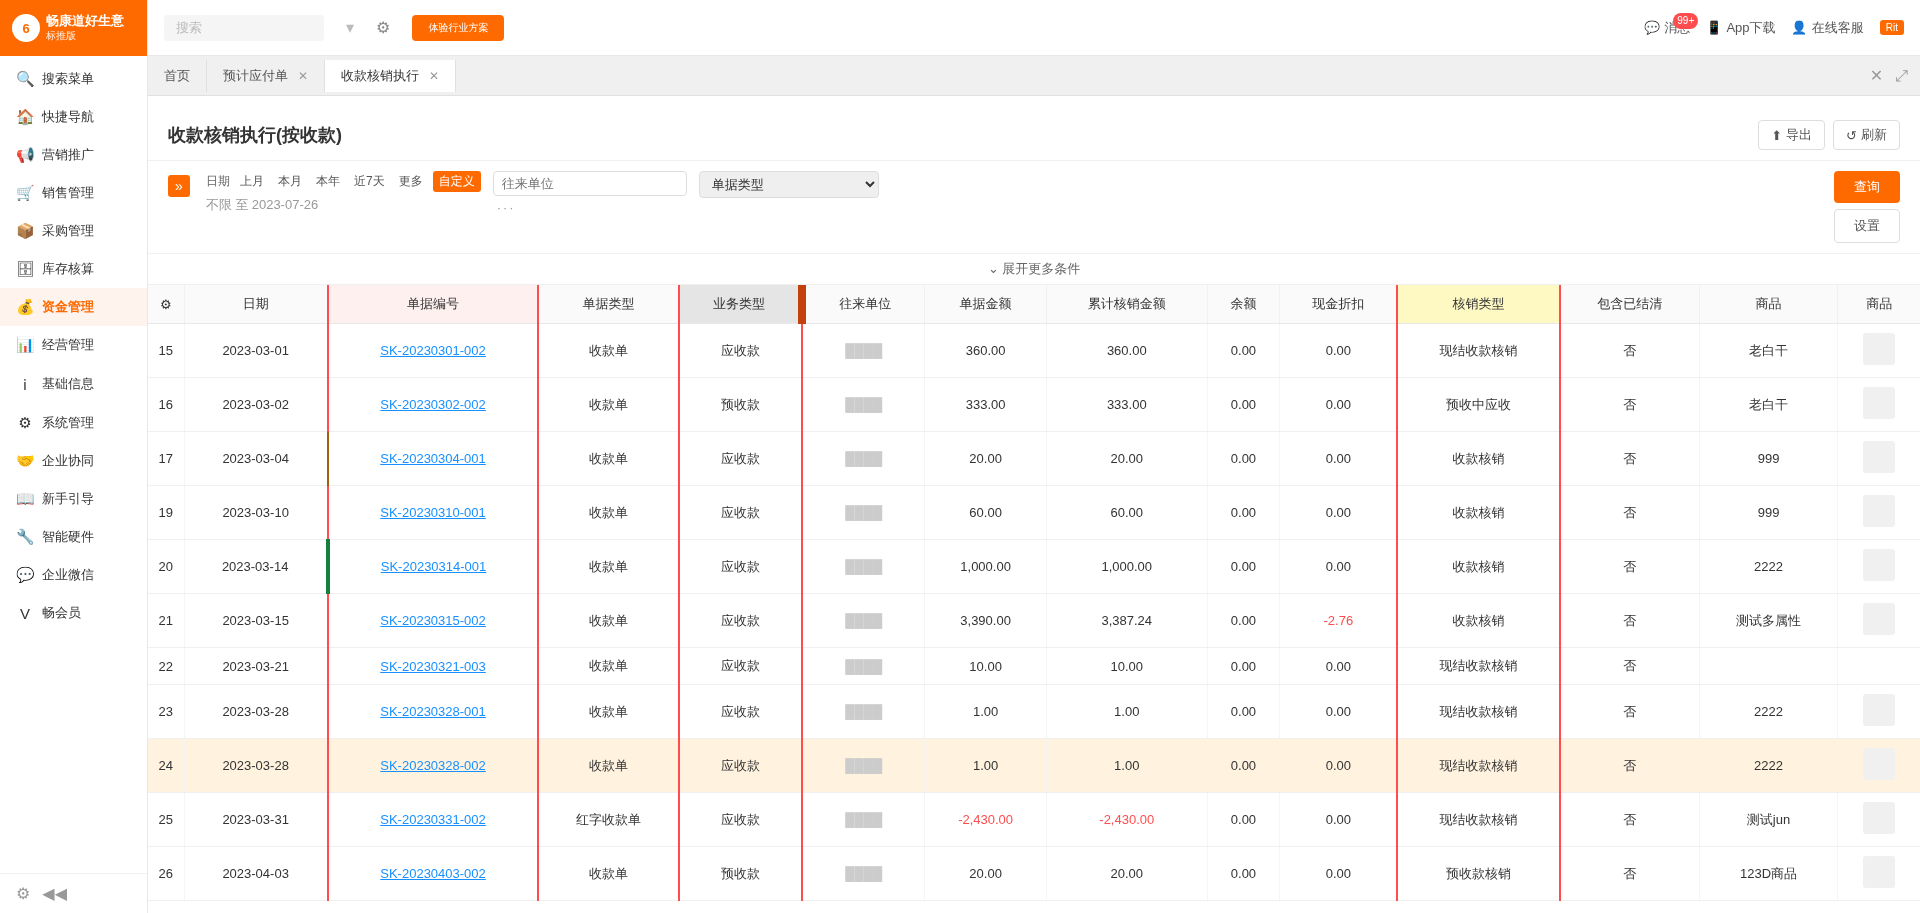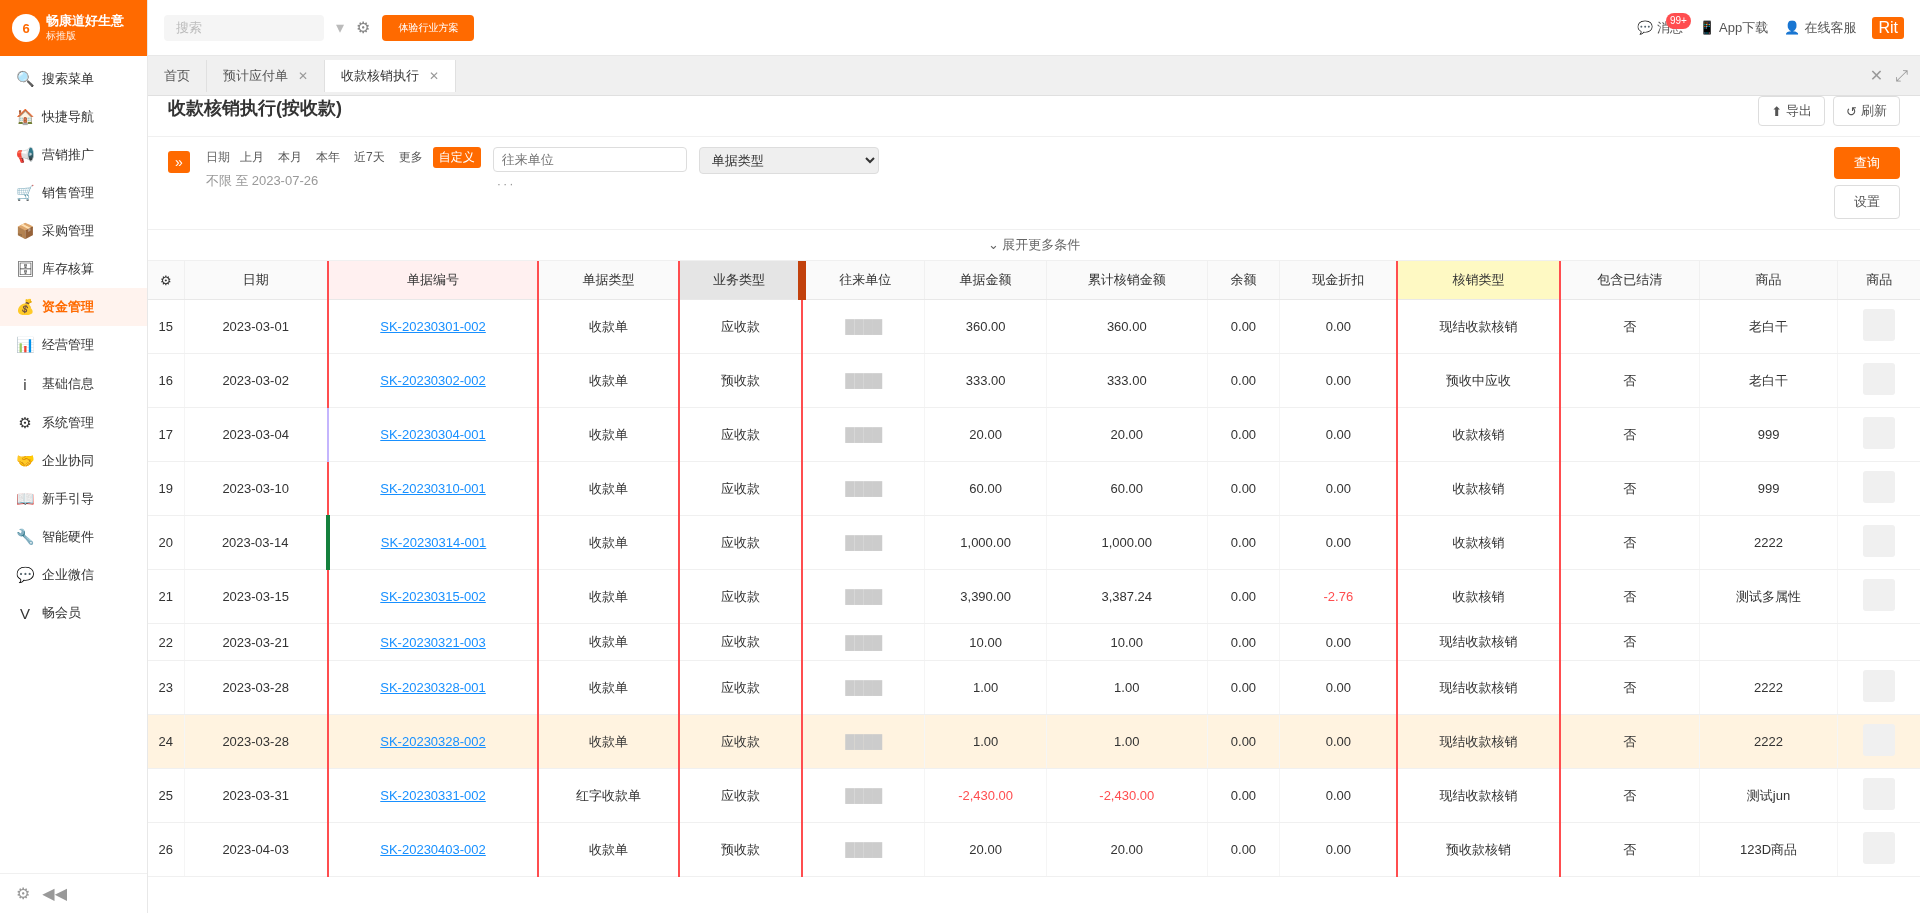--- a/index.html
+++ b/index.html
@@ -49,21 +49,21 @@
 
     
     .main { flex: 1; display: flex; flex-direction: column; overflow: hidden; }
 
     
     .topbar {
       height: 56px;
       background: #fff;
       border-bottom: 1px solid #e8e8e8;
       display: flex; align-items: center;
-      padding: 8px 16px; gap: 12px;
+      padding: 8px 16px; gap: 22px;
     }
     .topbar-search {
       background: #f5f5f5; border-radius: 4px;
       padding: 4px 12px; color: #999; font-size: 12px;
       min-width: 160px;
     }
     .topbar-btn-solution {
       background: #ff6a00; color: #fff; border: none;
       padding: 6px 16px; border-radius: 4px; cursor: pointer; font-size: 10px;
     }
@@ -93,22 +93,22 @@
     .tab-home { padding: 0 16px; color: #555; cursor: pointer; }
     .tab-close { color: #999; font-size: 12px; margin-left: 4px; cursor: pointer; }
     .tab-actions { margin-left: auto; display: flex; align-items: center; padding-right: 8px; gap: 4px; }
     .tab-action-btn { background: none; border: none; cursor: pointer; color: #999; font-size: 16px; padding: 4px; }
 
     
     .page-content { flex: 1; overflow: auto; padding: 0; background: #fff; }
 
     
     .page-header {
-      display: flex; justify-content: space-between;
-      padding: 0 20px 10px;
+      display: flex; align-items: center; justify-content: space-between;
+      padding: 24px 20px 10px;
       border-bottom: 1px solid #f0f0f0;
     }
     .page-title { font-size: 18px; font-weight: bold; color: #333; }
     .page-header-actions { display: flex; gap: 8px; }
     .btn-export, .btn-refresh {
       display: flex; align-items: center; gap: 4px;
       border: 1px solid #ddd; background: #fff; padding: 5px 12px;
       border-radius: 4px; cursor: pointer; color: #555; font-size: 13px;
     }
 
@@ -188,21 +188,21 @@
     
     .table-wrapper::-webkit-scrollbar { height: 8px; }
     .table-wrapper::-webkit-scrollbar-track { background: #f5f5f5; }
     .table-wrapper::-webkit-scrollbar-thumb { background: #ddd; border-radius: 4px; }
 
     
     .thumb { width: 32px; height: 32px; background: #f0f0f0; border-radius: 3px; display: inline-block; }
 
     .avatar-text {
       background: #ff6a00; color: #fff;
-      border-radius: 3px; padding: 2px 6px; font-size: 16px; cursor: pointer;
+      border-radius: 3px; padding: 2px 6px; font-size: 10px; cursor: pointer;
     }
   </style>
 </head>
 <body>
 
 <div class="sidebar">
   <div class="sidebar-logo">
     <div class="logo-icon">
       <span>6</span>
     </div>
@@ -433,21 +433,21 @@
       <td>0.00</td>
       <td class="">0.00</td>
       <td style="border-left:2px solid #ff4d4f;border-right:2px solid #ff4d4f;">预收中应收</td>
       <td>否</td>
       <td>老白干</td>
       <td><span class="thumb"></span></td>
     </tr>
             <tr>
       <td>17</td>
       <td>2023-03-04</td>
-      <td style="border-left:2px solid #c4b5fd;border-right:2px solid #ff4d4f;"><span class="link">SK-20230304-001</span></td>
+      <td style="border-left:2px solid #a16207;border-right:2px solid #ff4d4f;"><span class="link">SK-20230304-001</span></td>
       <td>收款单</td>
       <td style="border-left:2px solid #ff4d4f;border-right:2px solid #ff4d4f;">应收款</td>
       <td style="color:#ccc">████</td>
       <td class="">20.00</td>
       <td class="">20.00</td>
       <td>0.00</td>
       <td class="">0.00</td>
       <td style="border-left:2px solid #ff4d4f;border-right:2px solid #ff4d4f;">收款核销</td>
       <td>否</td>
       <td>999</td>

